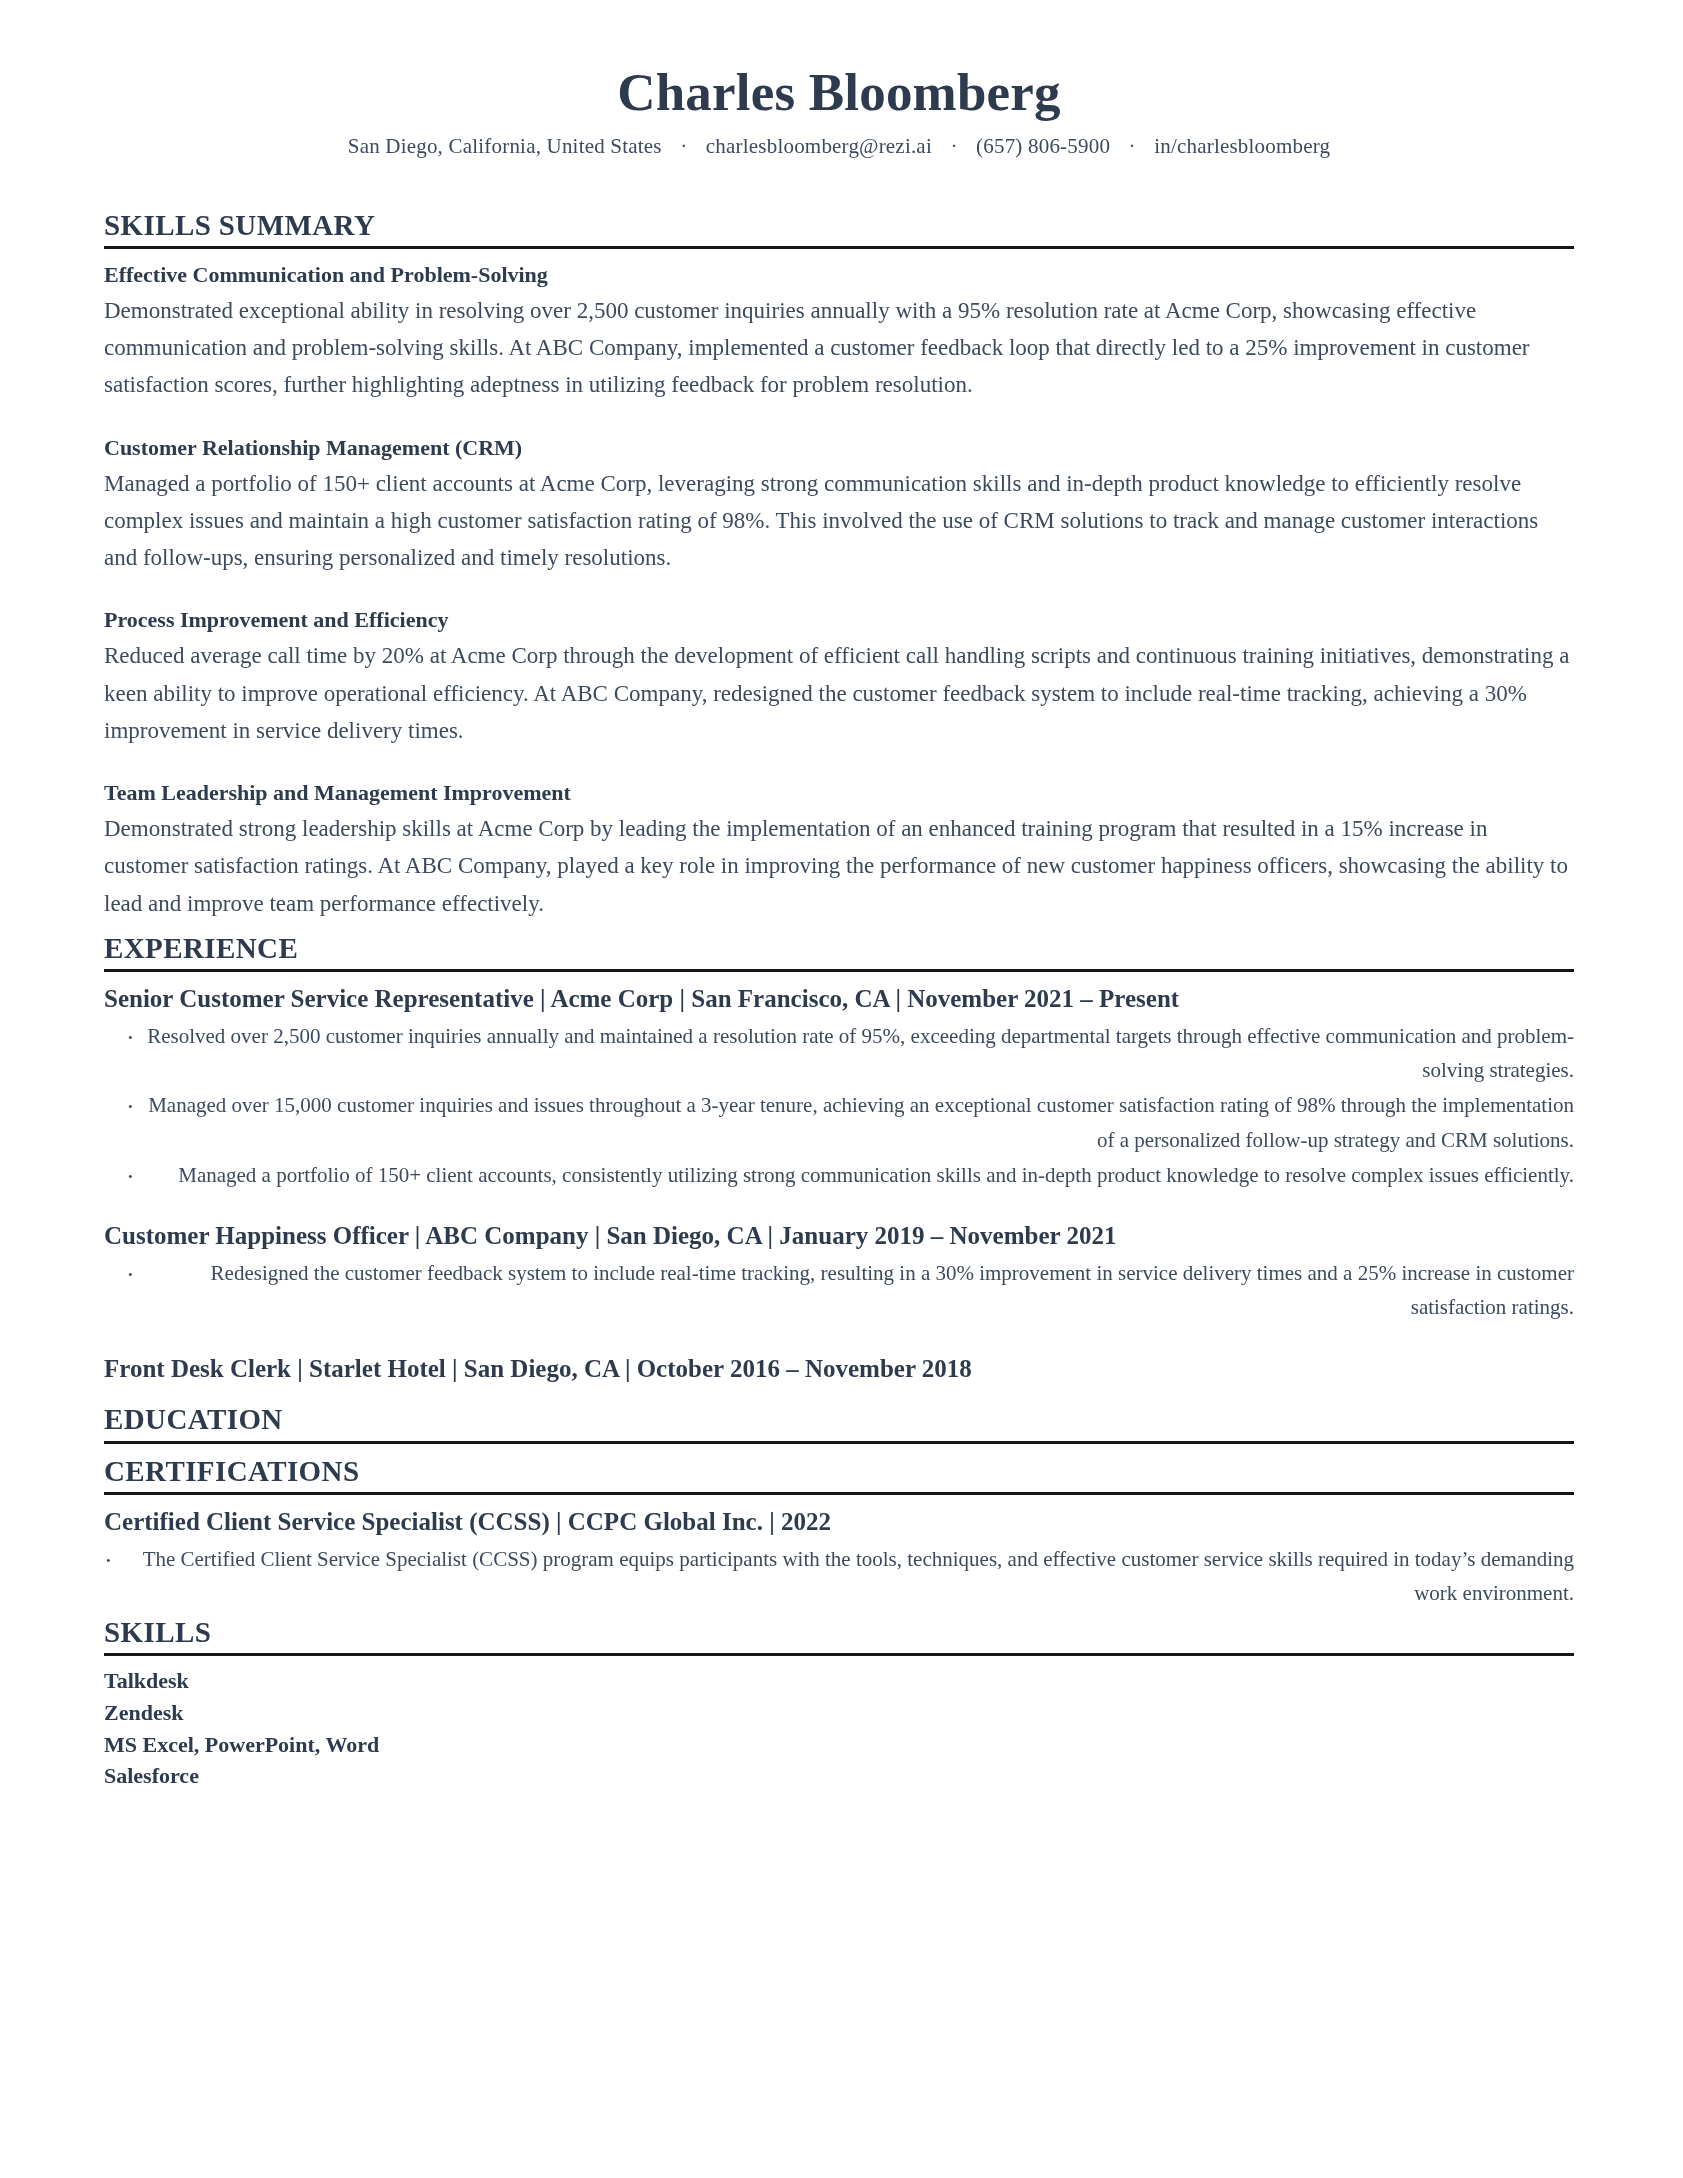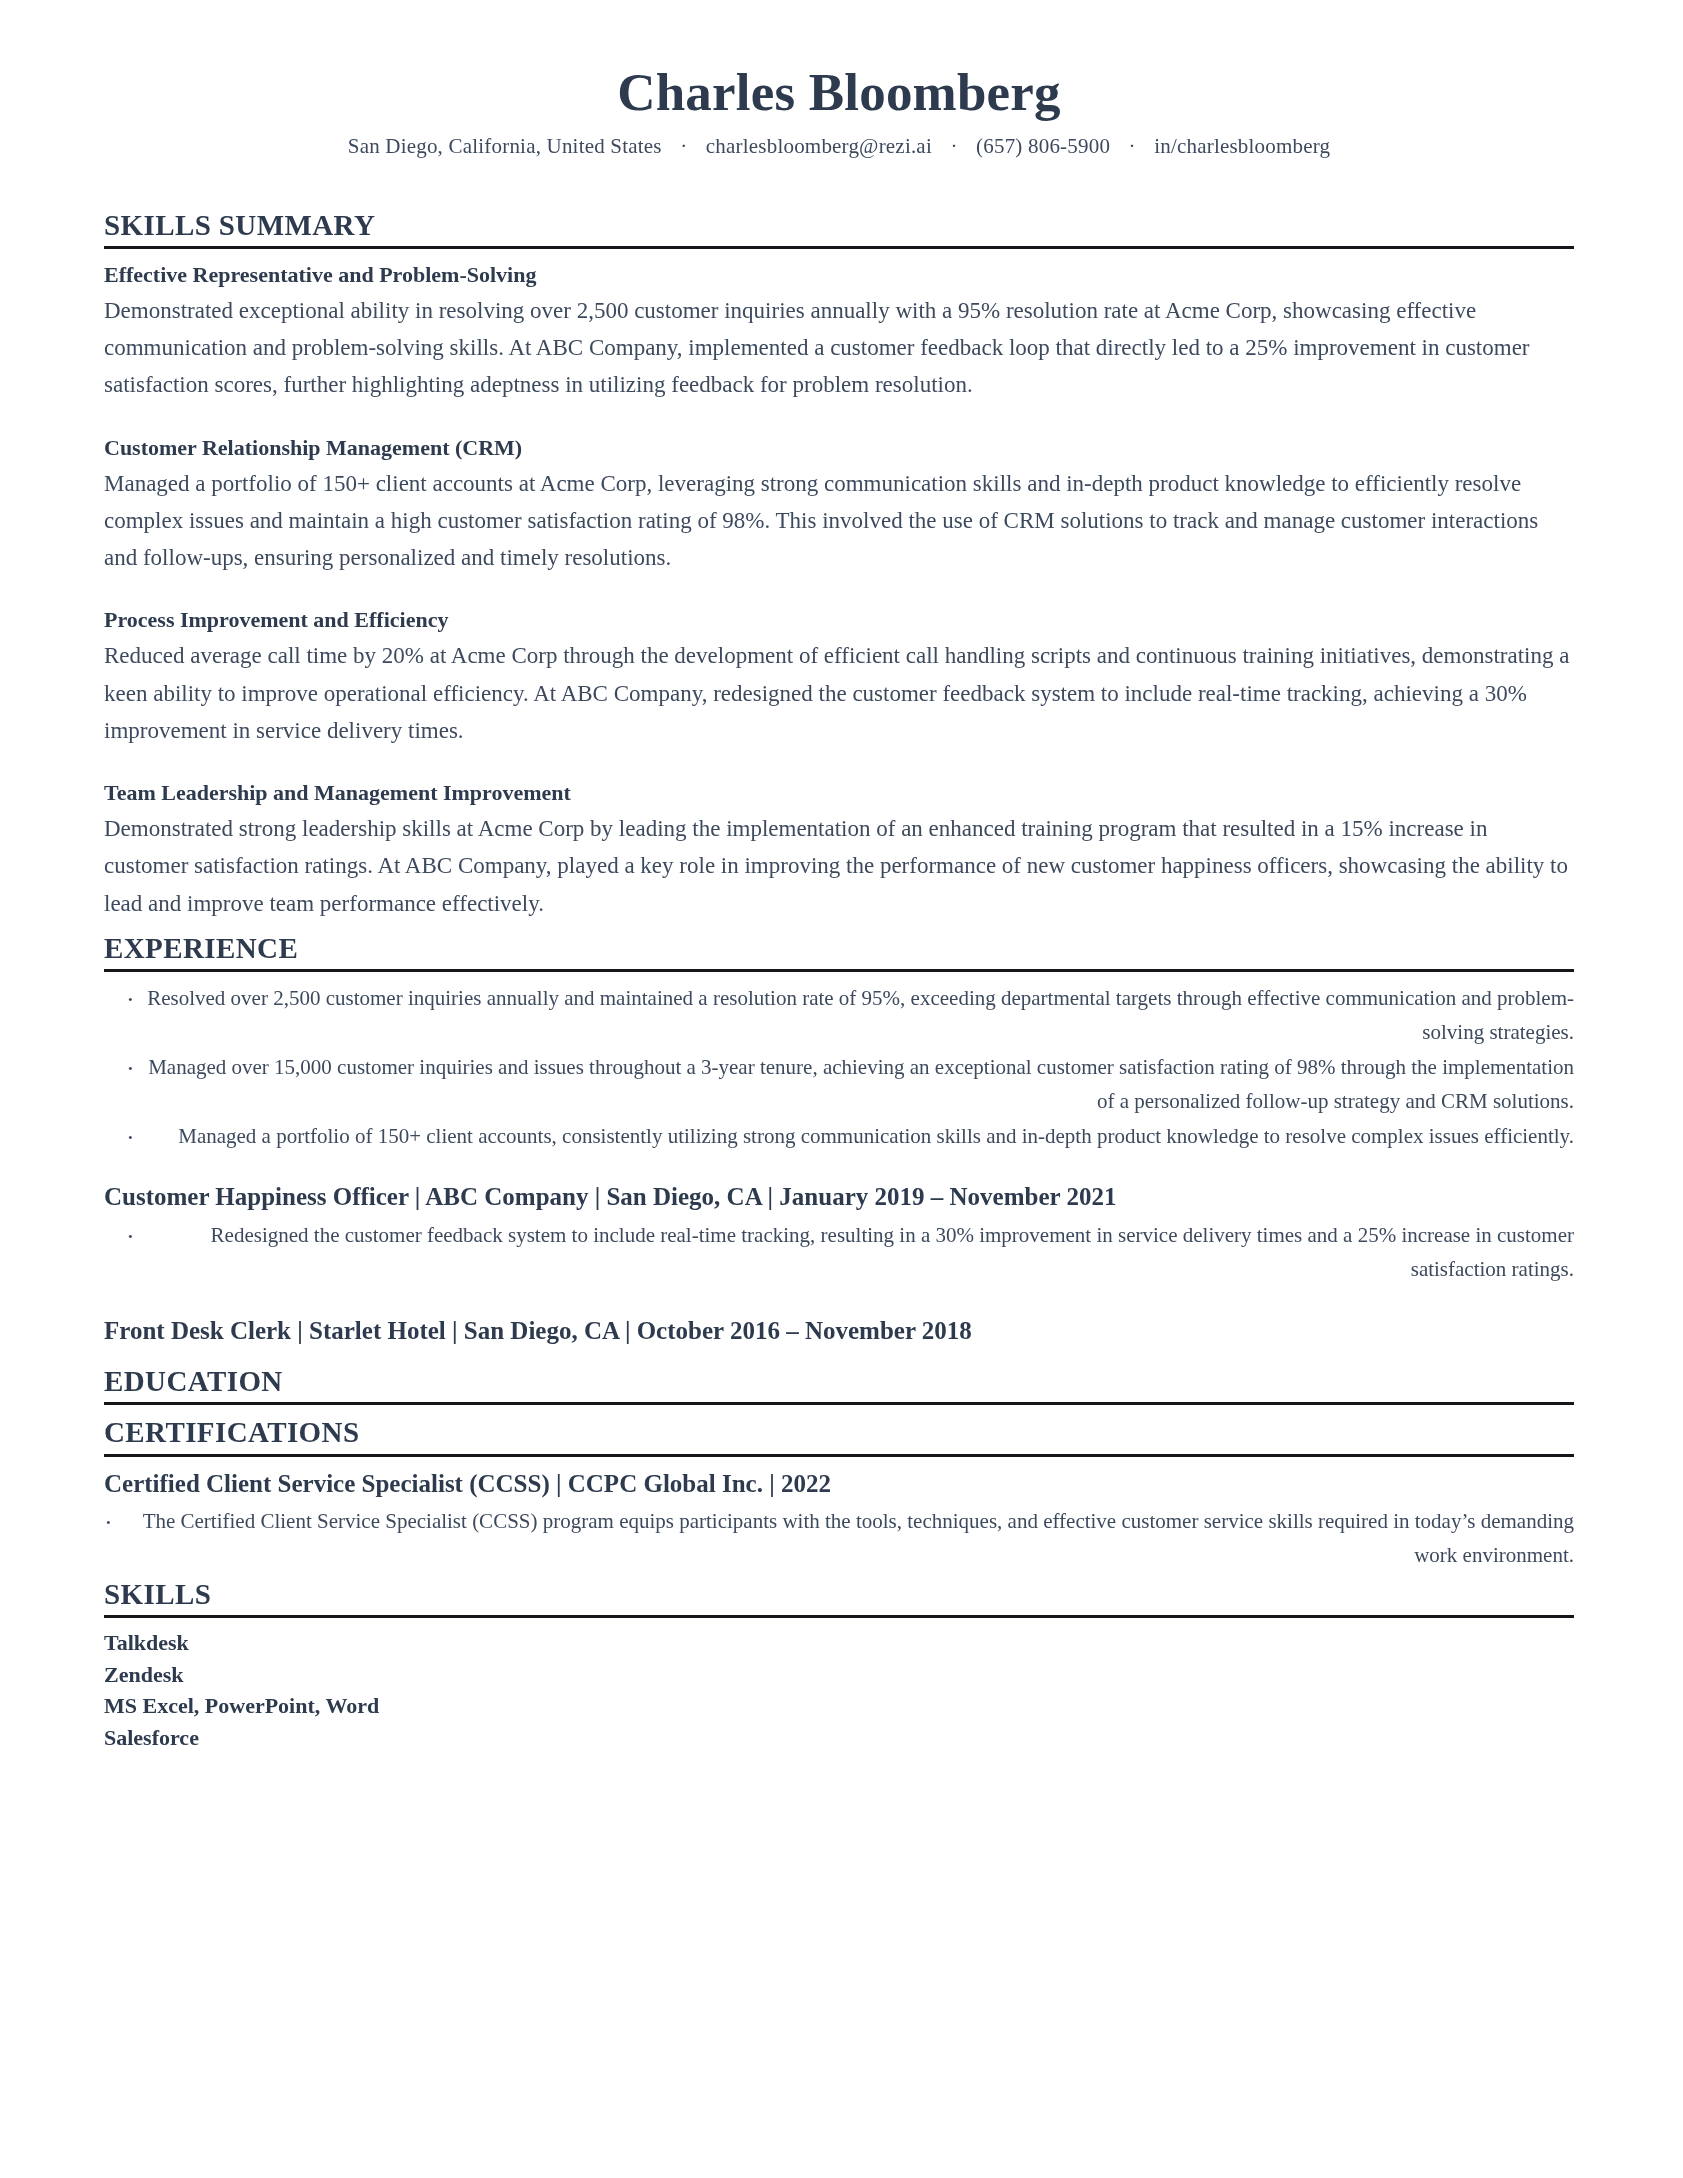--- a/index.html
+++ b/index.html
@@ -165,21 +165,21 @@
       <span class="contact-sep">·</span>
       <span>in/charlesbloomberg</span>
     </div>
   </div>
 
   <section class="section">
     <h2 class="section-title">SKILLS SUMMARY</h2>
     <hr class="section-rule">
 
     <div class="summary-block">
-      <div class="summary-heading">Effective Representative and Problem-Solving</div>
+      <div class="summary-heading">Effective Communication and Problem-Solving</div>
       <p class="summary-body">Demonstrated exceptional ability in resolving over 2,500 customer inquiries annually with a 95% resolution rate at Acme Corp, showcasing effective communication and problem-solving skills. At ABC Company, implemented a customer feedback loop that directly led to a 25% improvement in customer satisfaction scores, further highlighting adeptness in utilizing feedback for problem resolution.</p>
     </div>
 
     <div class="summary-block">
       <div class="summary-heading">Customer Relationship Management (CRM)</div>
       <p class="summary-body">Managed a portfolio of 150+ client accounts at Acme Corp, leveraging strong communication skills and in-depth product knowledge to efficiently resolve complex issues and maintain a high customer satisfaction rating of 98%. This involved the use of CRM solutions to track and manage customer interactions and follow-ups, ensuring personalized and timely resolutions.</p>
     </div>
 
     <div class="summary-block">
       <div class="summary-heading">Process Improvement and Efficiency</div>
@@ -190,20 +190,21 @@
       <div class="summary-heading">Team Leadership and Management Improvement</div>
       <p class="summary-body">Demonstrated strong leadership skills at Acme Corp by leading the implementation of an enhanced training program that resulted in a 15% increase in customer satisfaction ratings. At ABC Company, played a key role in improving the performance of new customer happiness officers, showcasing the ability to lead and improve team performance effectively.</p>
     </div>
   </section>
 
   <section class="section">
     <h2 class="section-title">EXPERIENCE</h2>
     <hr class="section-rule">
 
     <div class="entry">
+      <div class="entry-title">Senior Customer Service Representative | Acme Corp | San Francisco, CA | November 2021 – Present</div>
       <ul class="bullets">
         <li>Resolved over 2,500 customer inquiries annually and maintained a resolution rate of 95%, exceeding departmental targets through effective communication and problem-solving strategies.</li>
         <li>Managed over 15,000 customer inquiries and issues throughout a 3-year tenure, achieving an exceptional customer satisfaction rating of 98% through the implementation of a personalized follow-up strategy and CRM solutions.</li>
         <li>Managed a portfolio of 150+ client accounts, consistently utilizing strong communication skills and in-depth product knowledge to resolve complex issues efficiently.</li>
       </ul>
     </div>
 
     <div class="entry">
       <div class="entry-title">Customer Happiness Officer | ABC Company | San Diego, CA | January 2019 – November 2021</div>
       <ul class="bullets">

